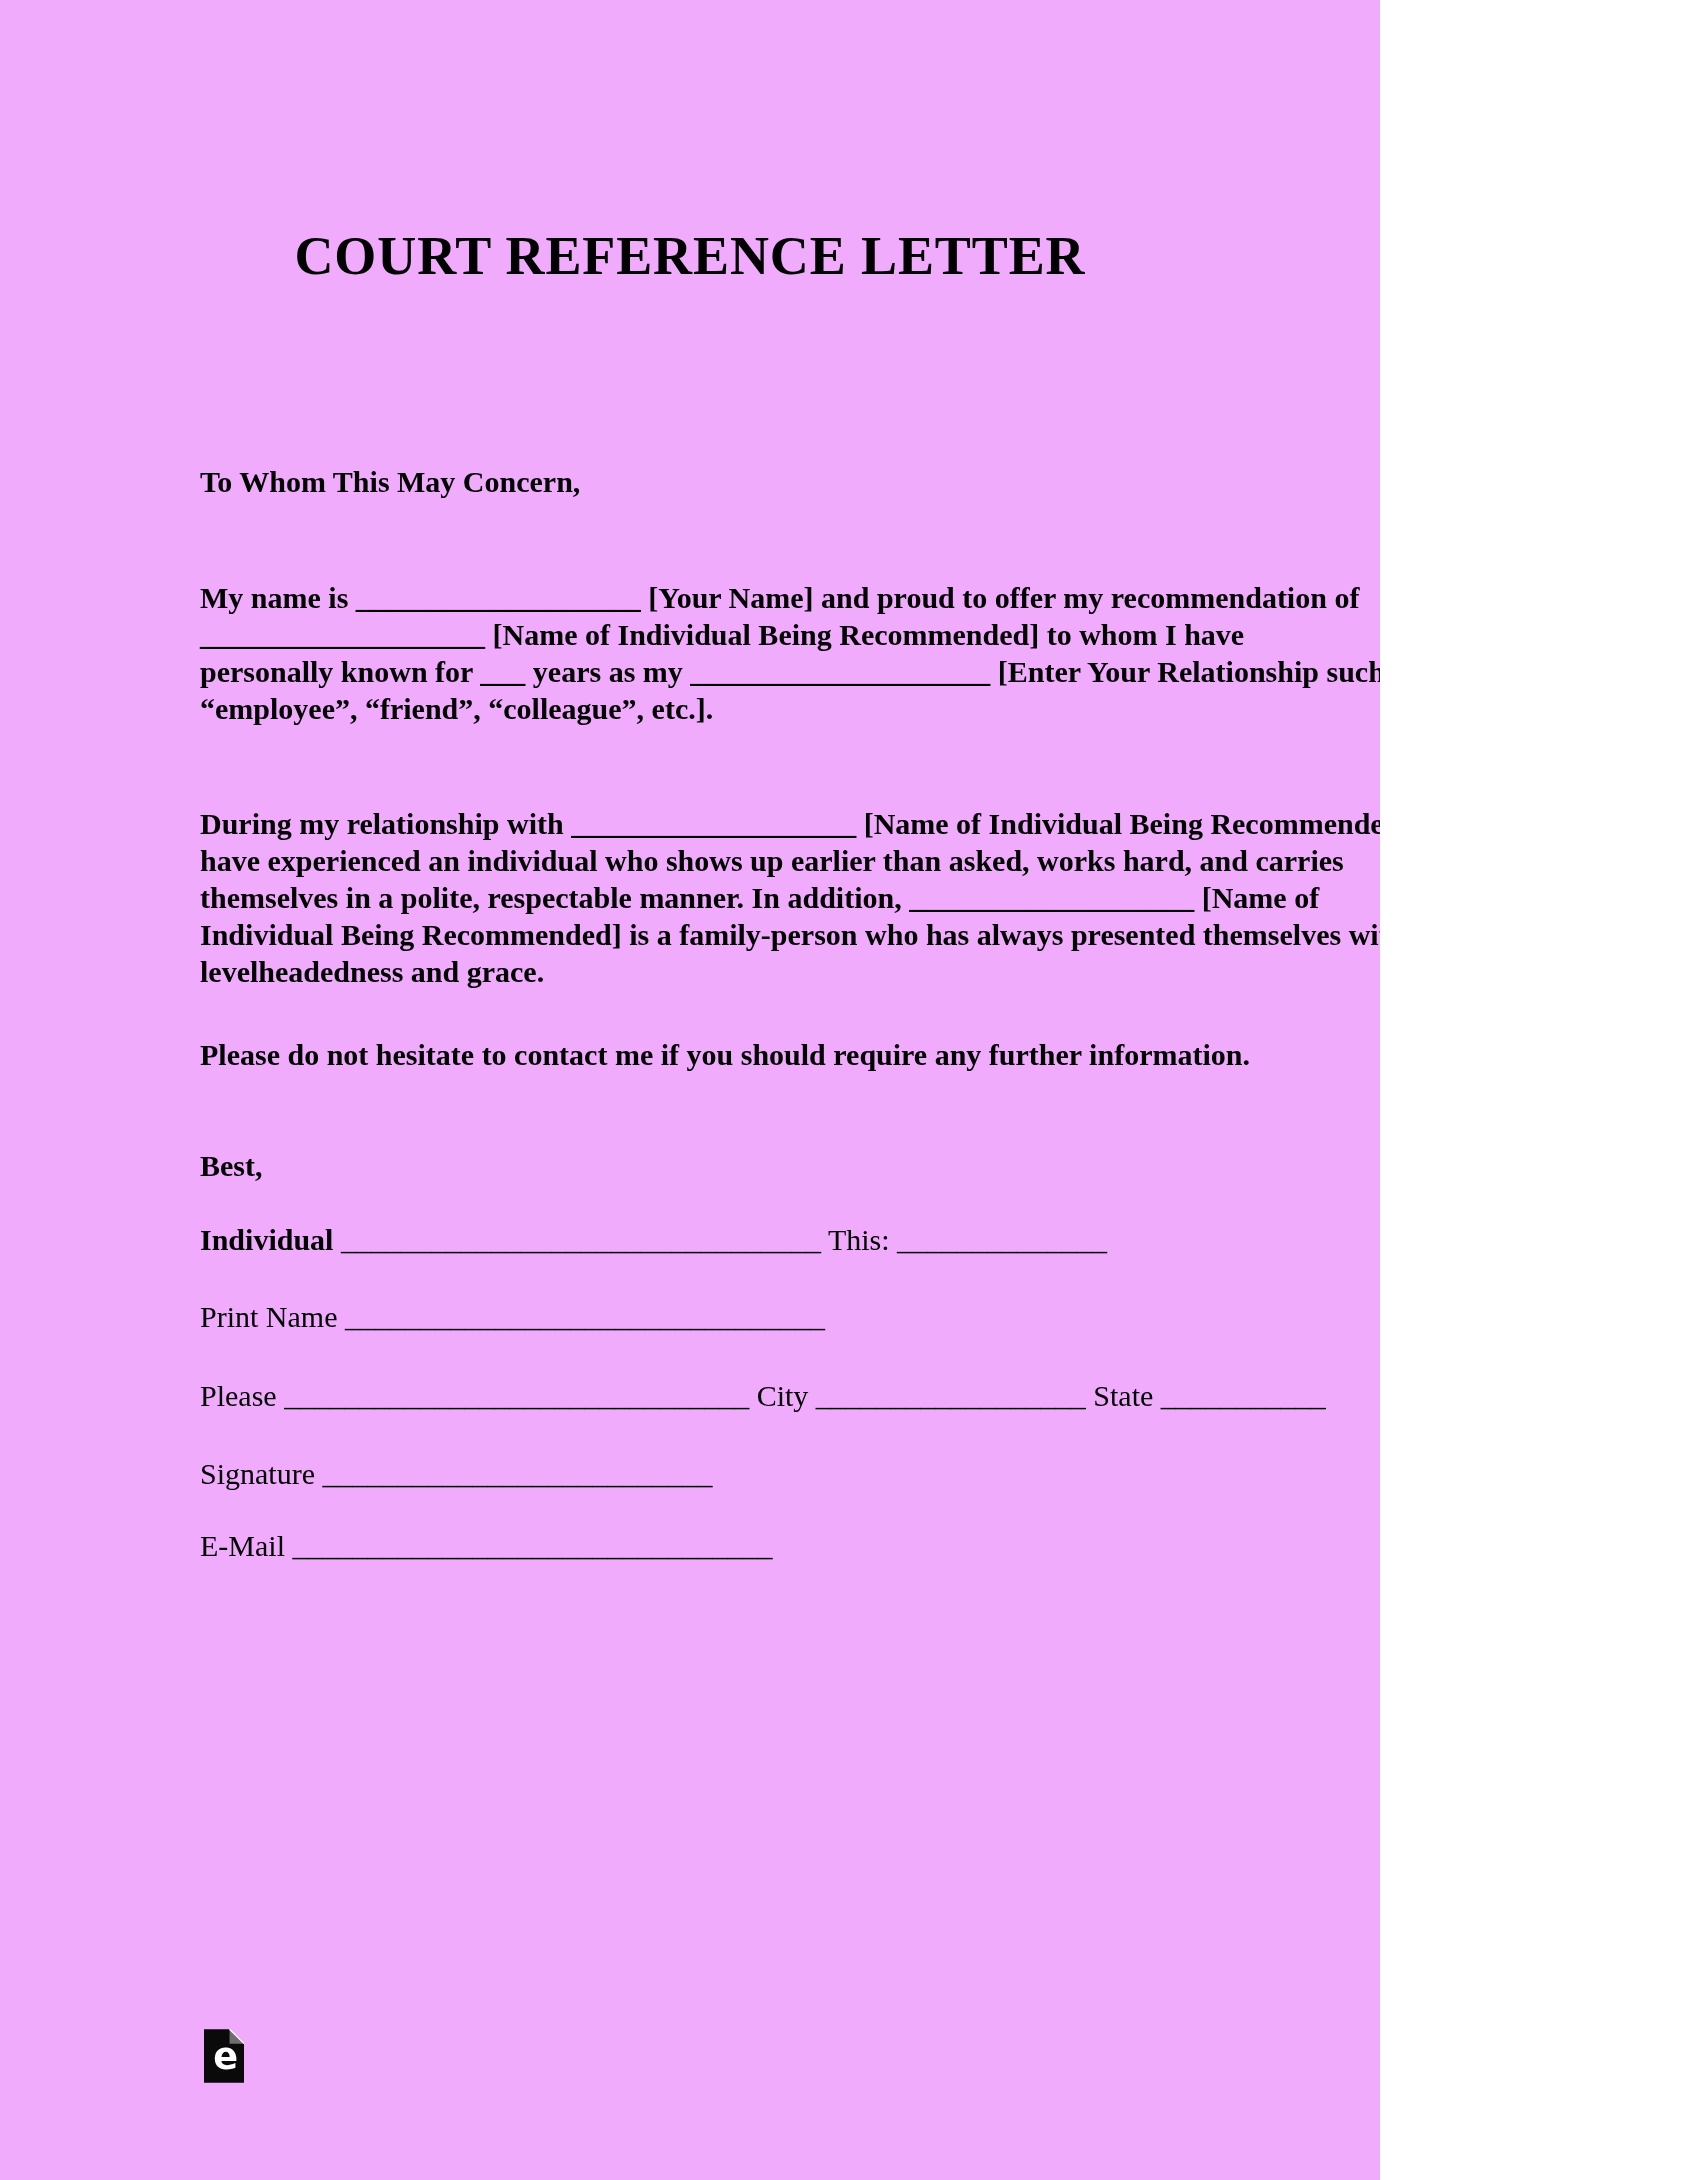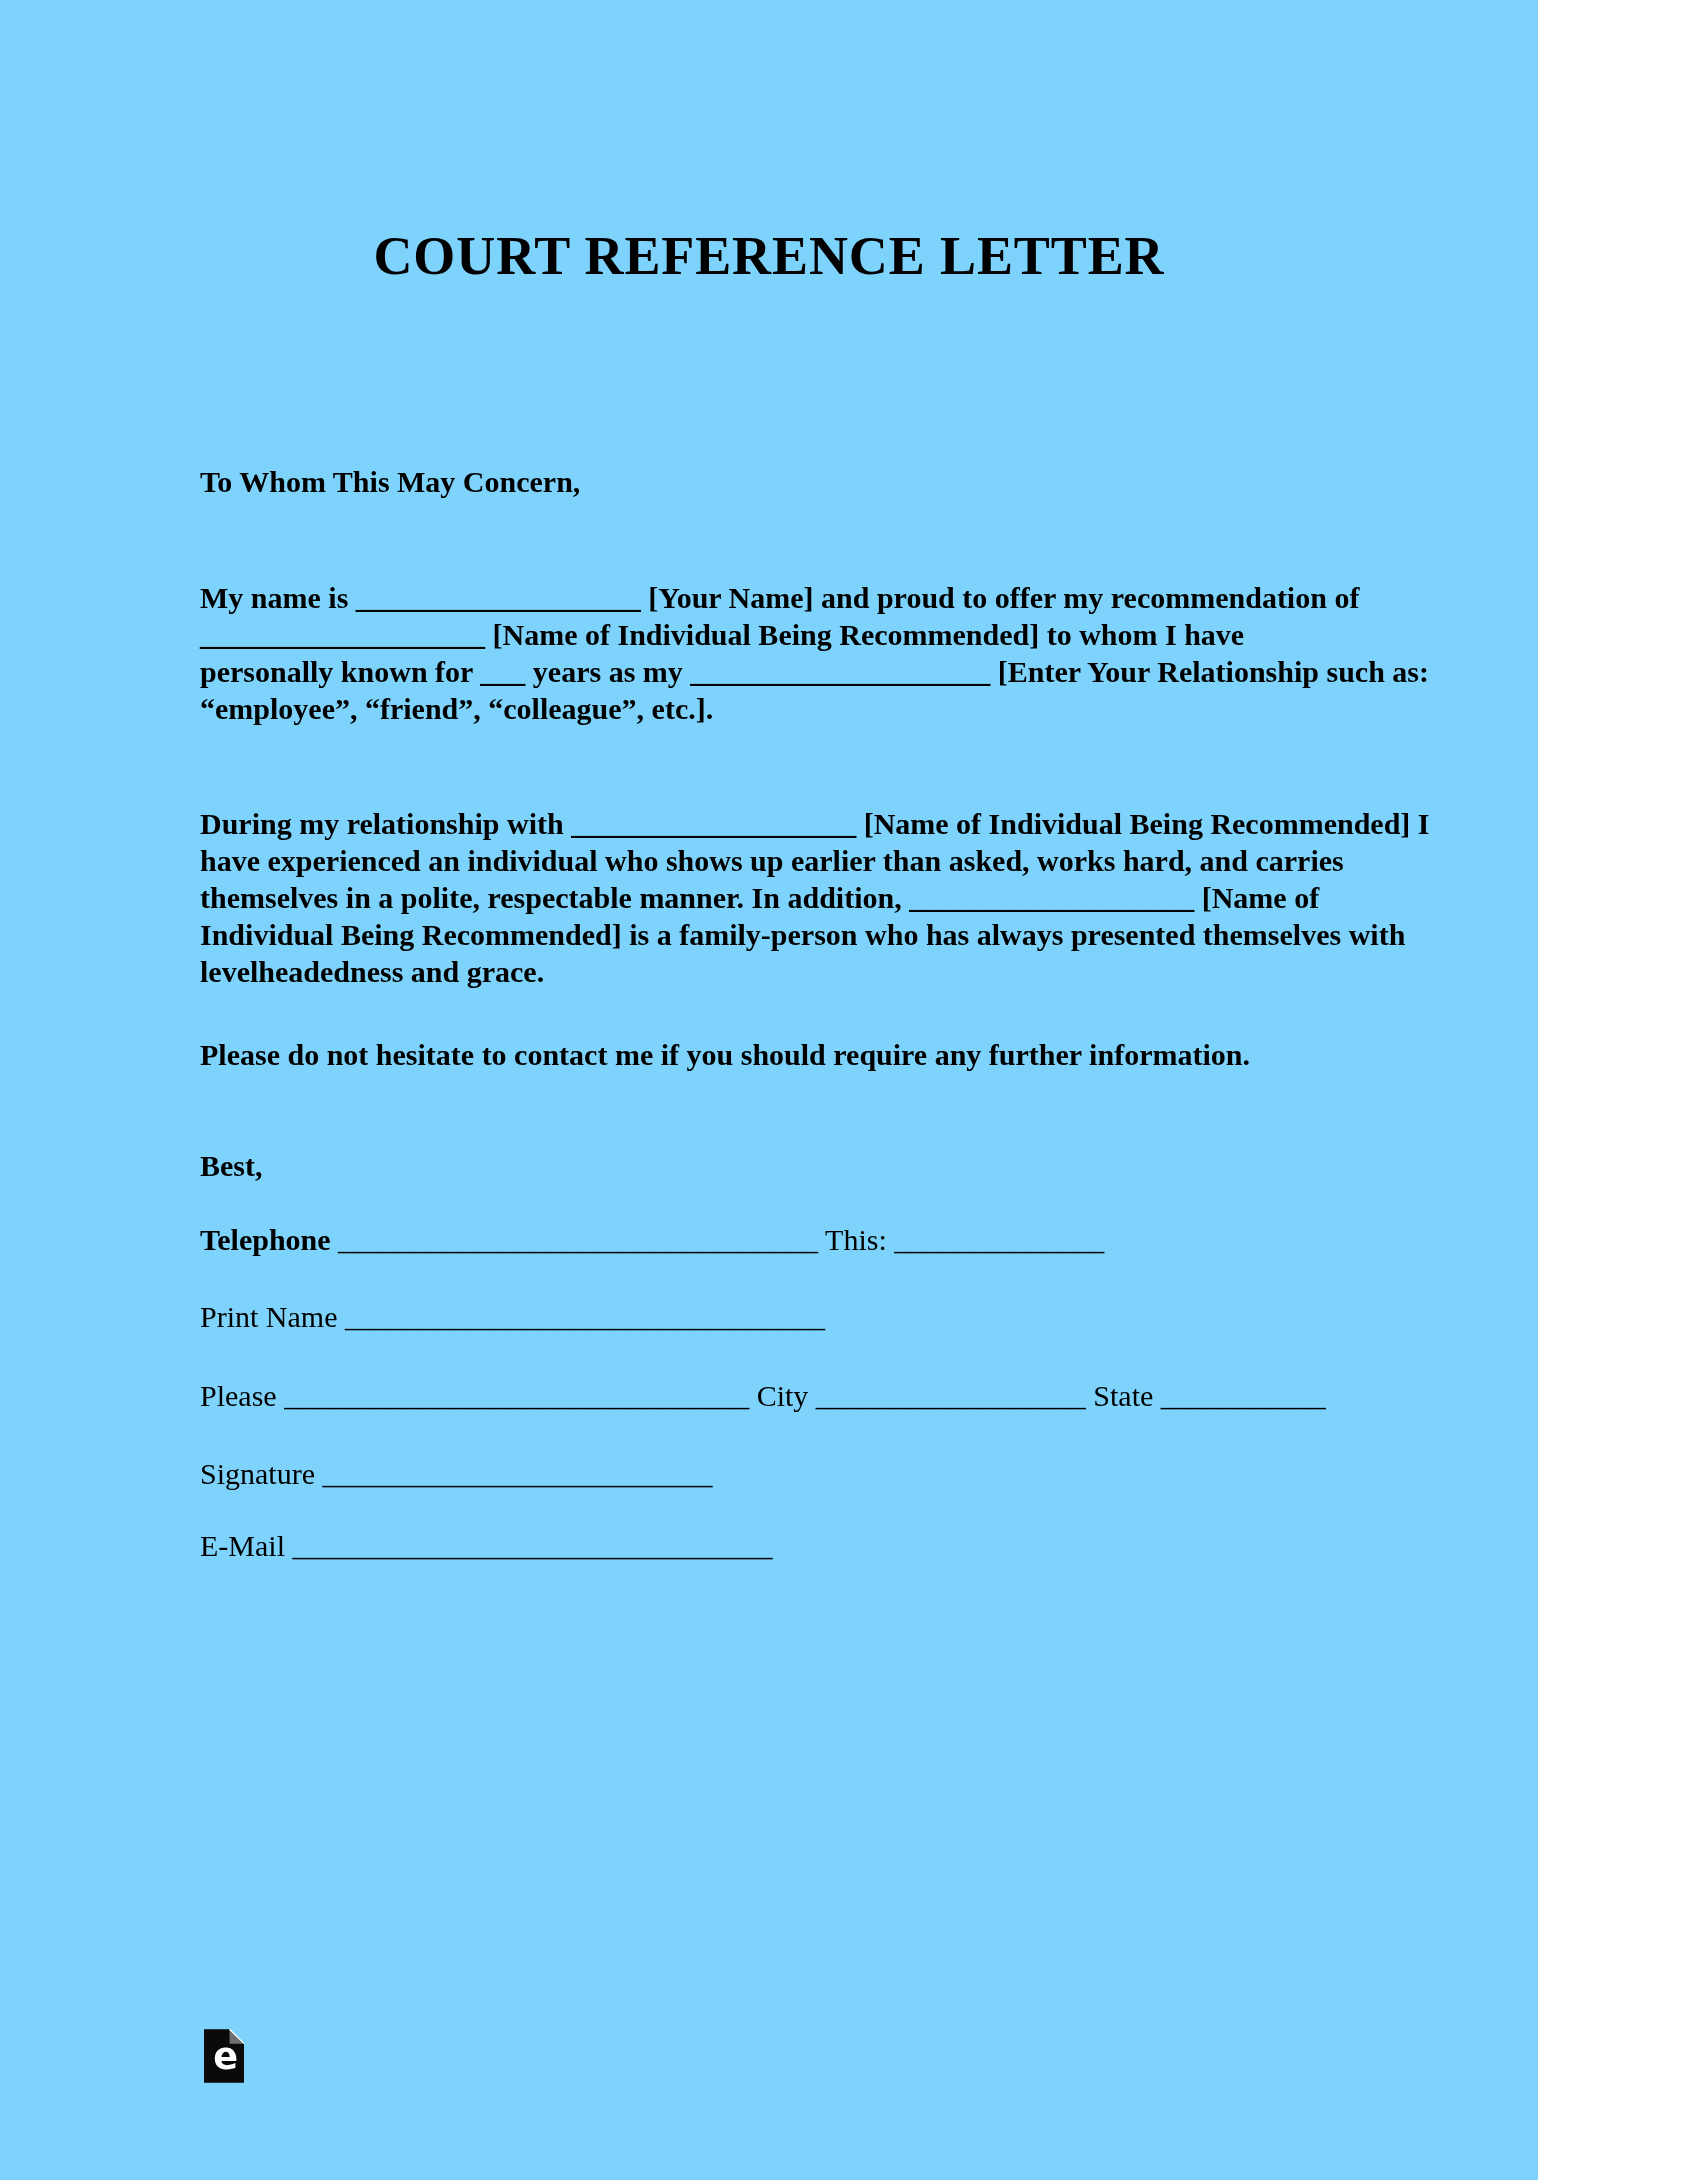--- a/index.html
+++ b/index.html
@@ -1,21 +1,21 @@
 <!DOCTYPE html>
 <html style="font-size:13.6px"><head>
 <meta charset="utf-8">
 <style>
   * { margin: 0; padding: 0; box-sizing: border-box; }
   html, body { background: #ffffff; }
   .page {
     position: relative;
-    width: 1538px;
+    width: 1380px;
     height: 2181px;
-    background: #7dd3fc;
+    background: #f0abfc;
     color: #000000;
     font-family: "Liberation Serif", "DejaVu Serif", serif;
     font-size: 30px;
     line-height: 37px;
     overflow: hidden;
   }
   .title {
     position: absolute;
     top: 227px;
     left: 0;
@@ -72,21 +72,21 @@
 have experienced an individual who shows up earlier than asked, works hard, and carries
 themselves in a polite, respectable manner. In addition, ___________________ [Name of
 Individual Being Recommended] is a family-person who has always presented themselves with
 levelheadedness and grace.</p>
 
   <p class="block para-note">Please do not hesitate to contact me if you should require any further information.</p>
 
   <p class="block signoff">Best,</p>
 
   <div class="form-row row-signature">
-    <span class="bold">Telephone</span>
+    <span class="bold">Individual</span>
     <span class="blank">________________________________</span>
     <span>This:</span>
     <span class="blank">______________</span>
   </div>
 
   <div class="form-row row-print">
     <span>Print Name</span>
     <span class="blank">________________________________</span>
   </div>
 

